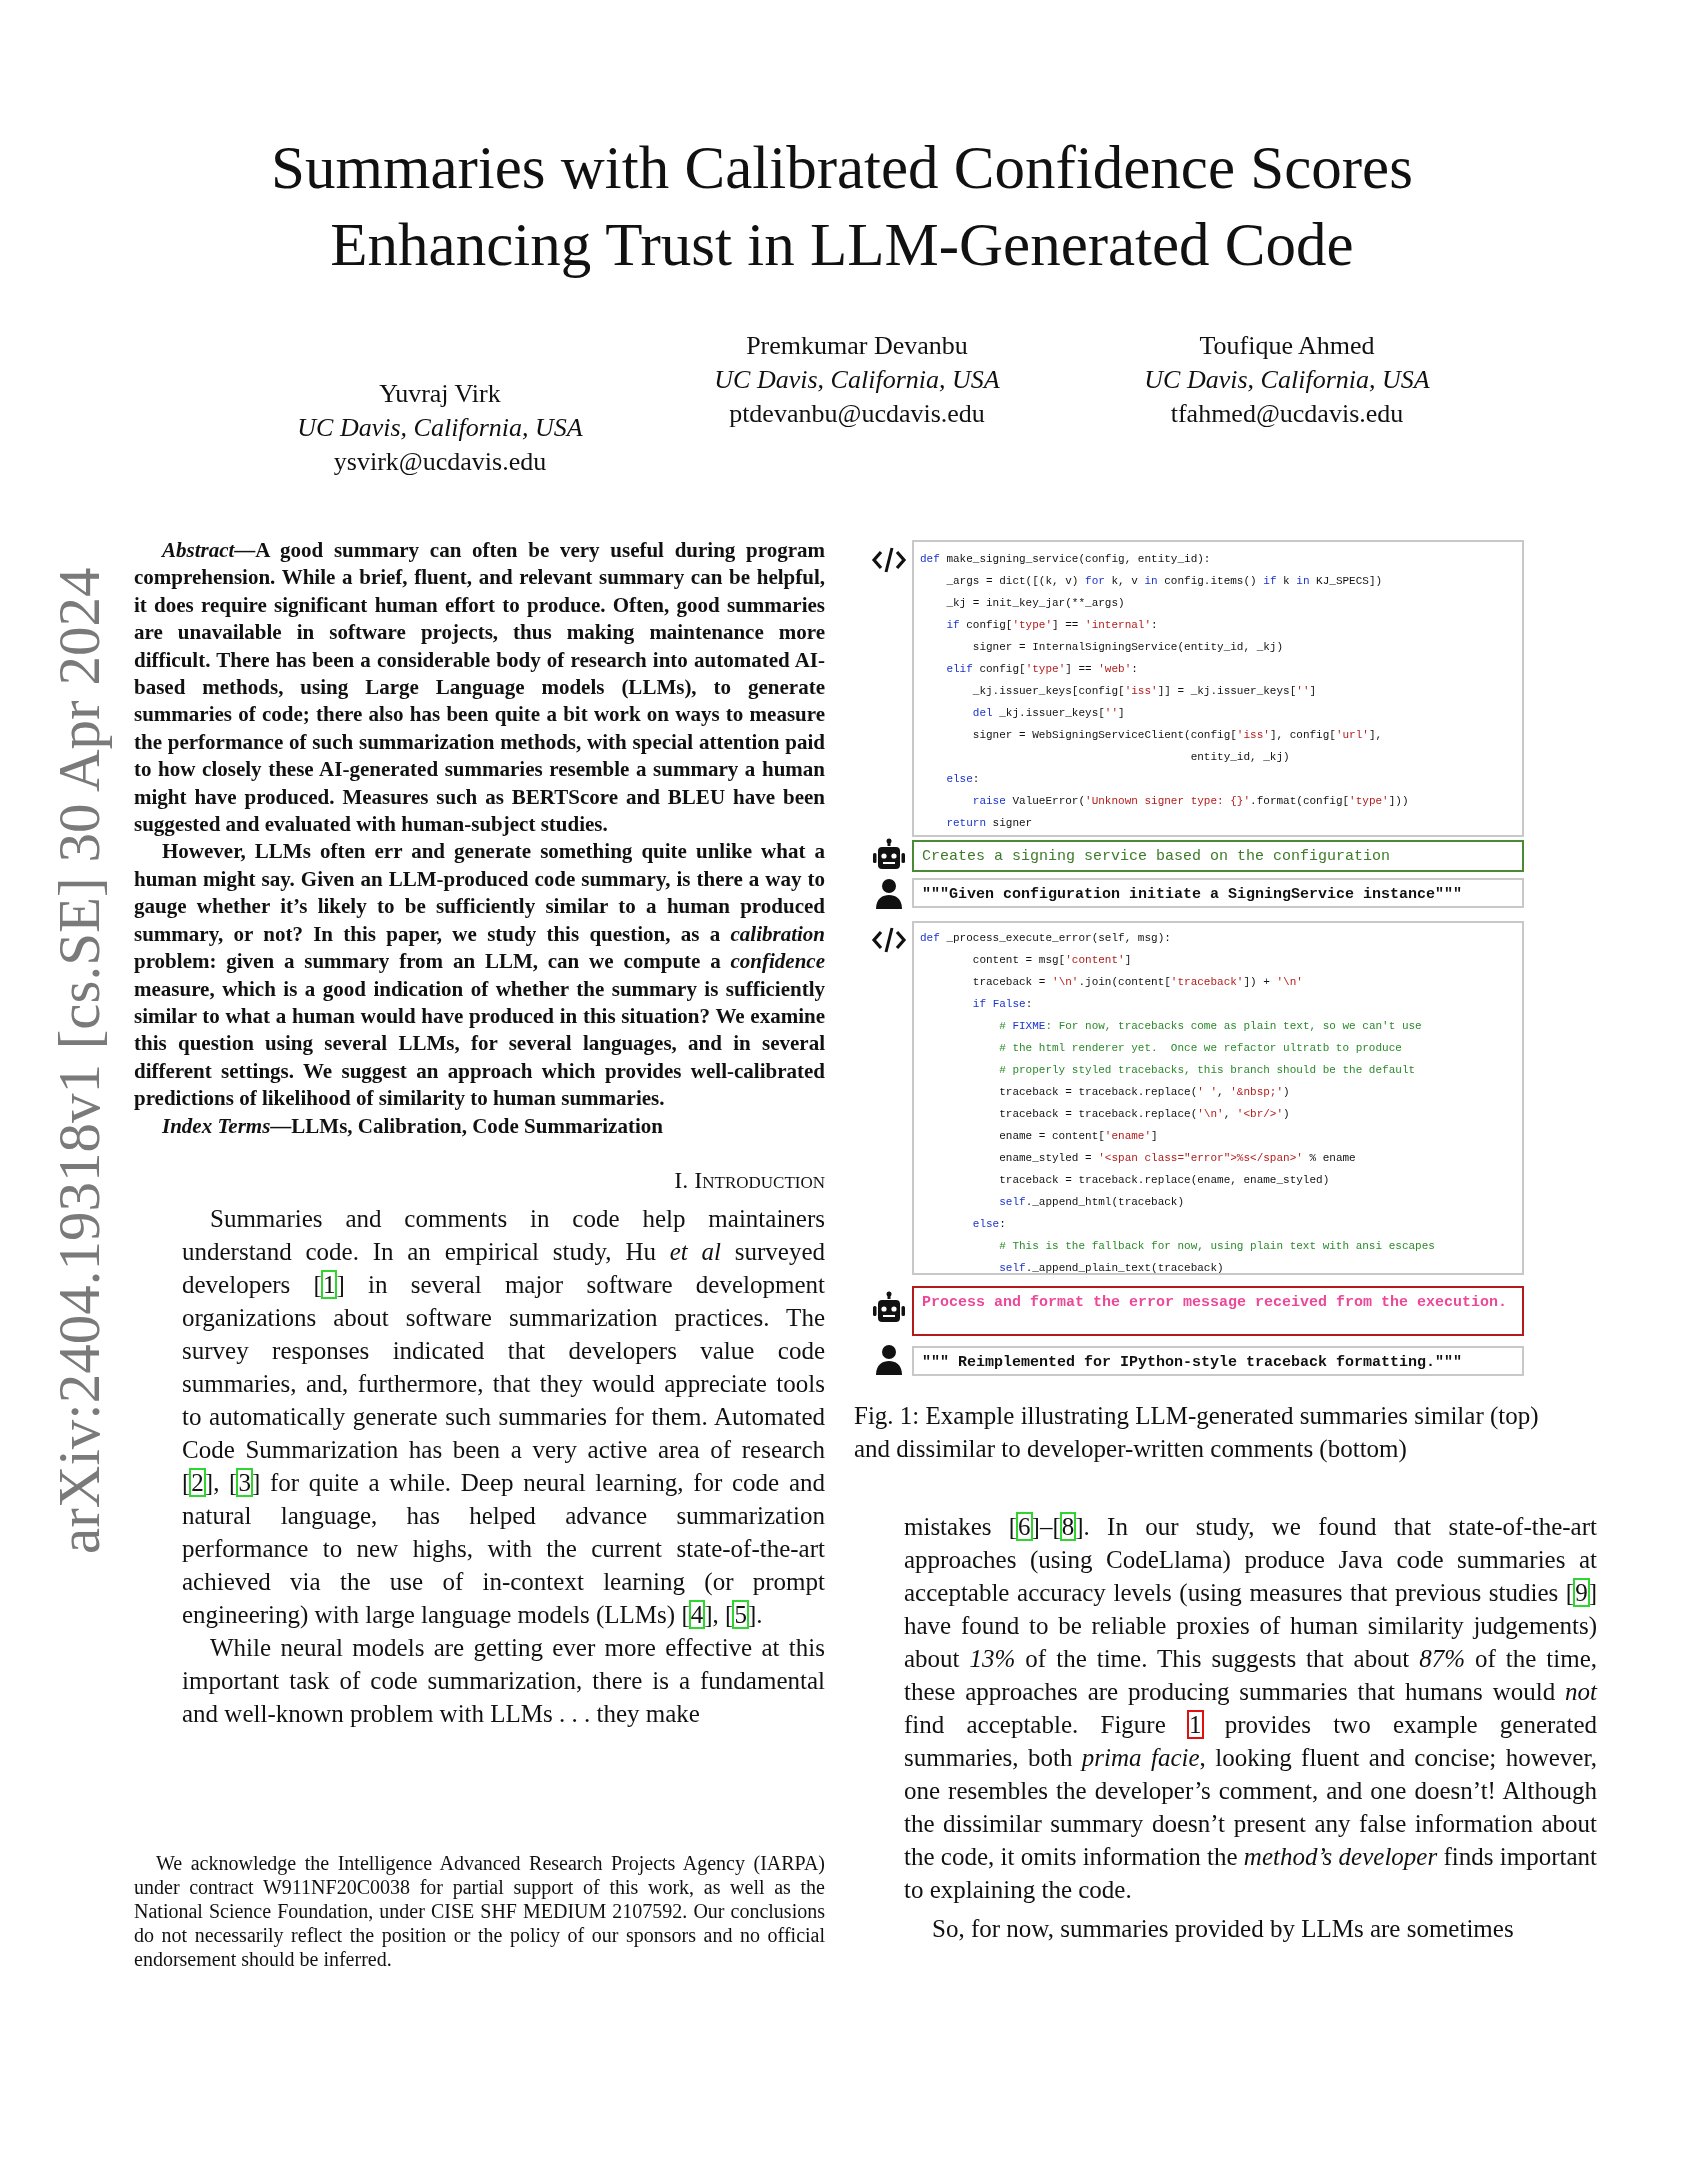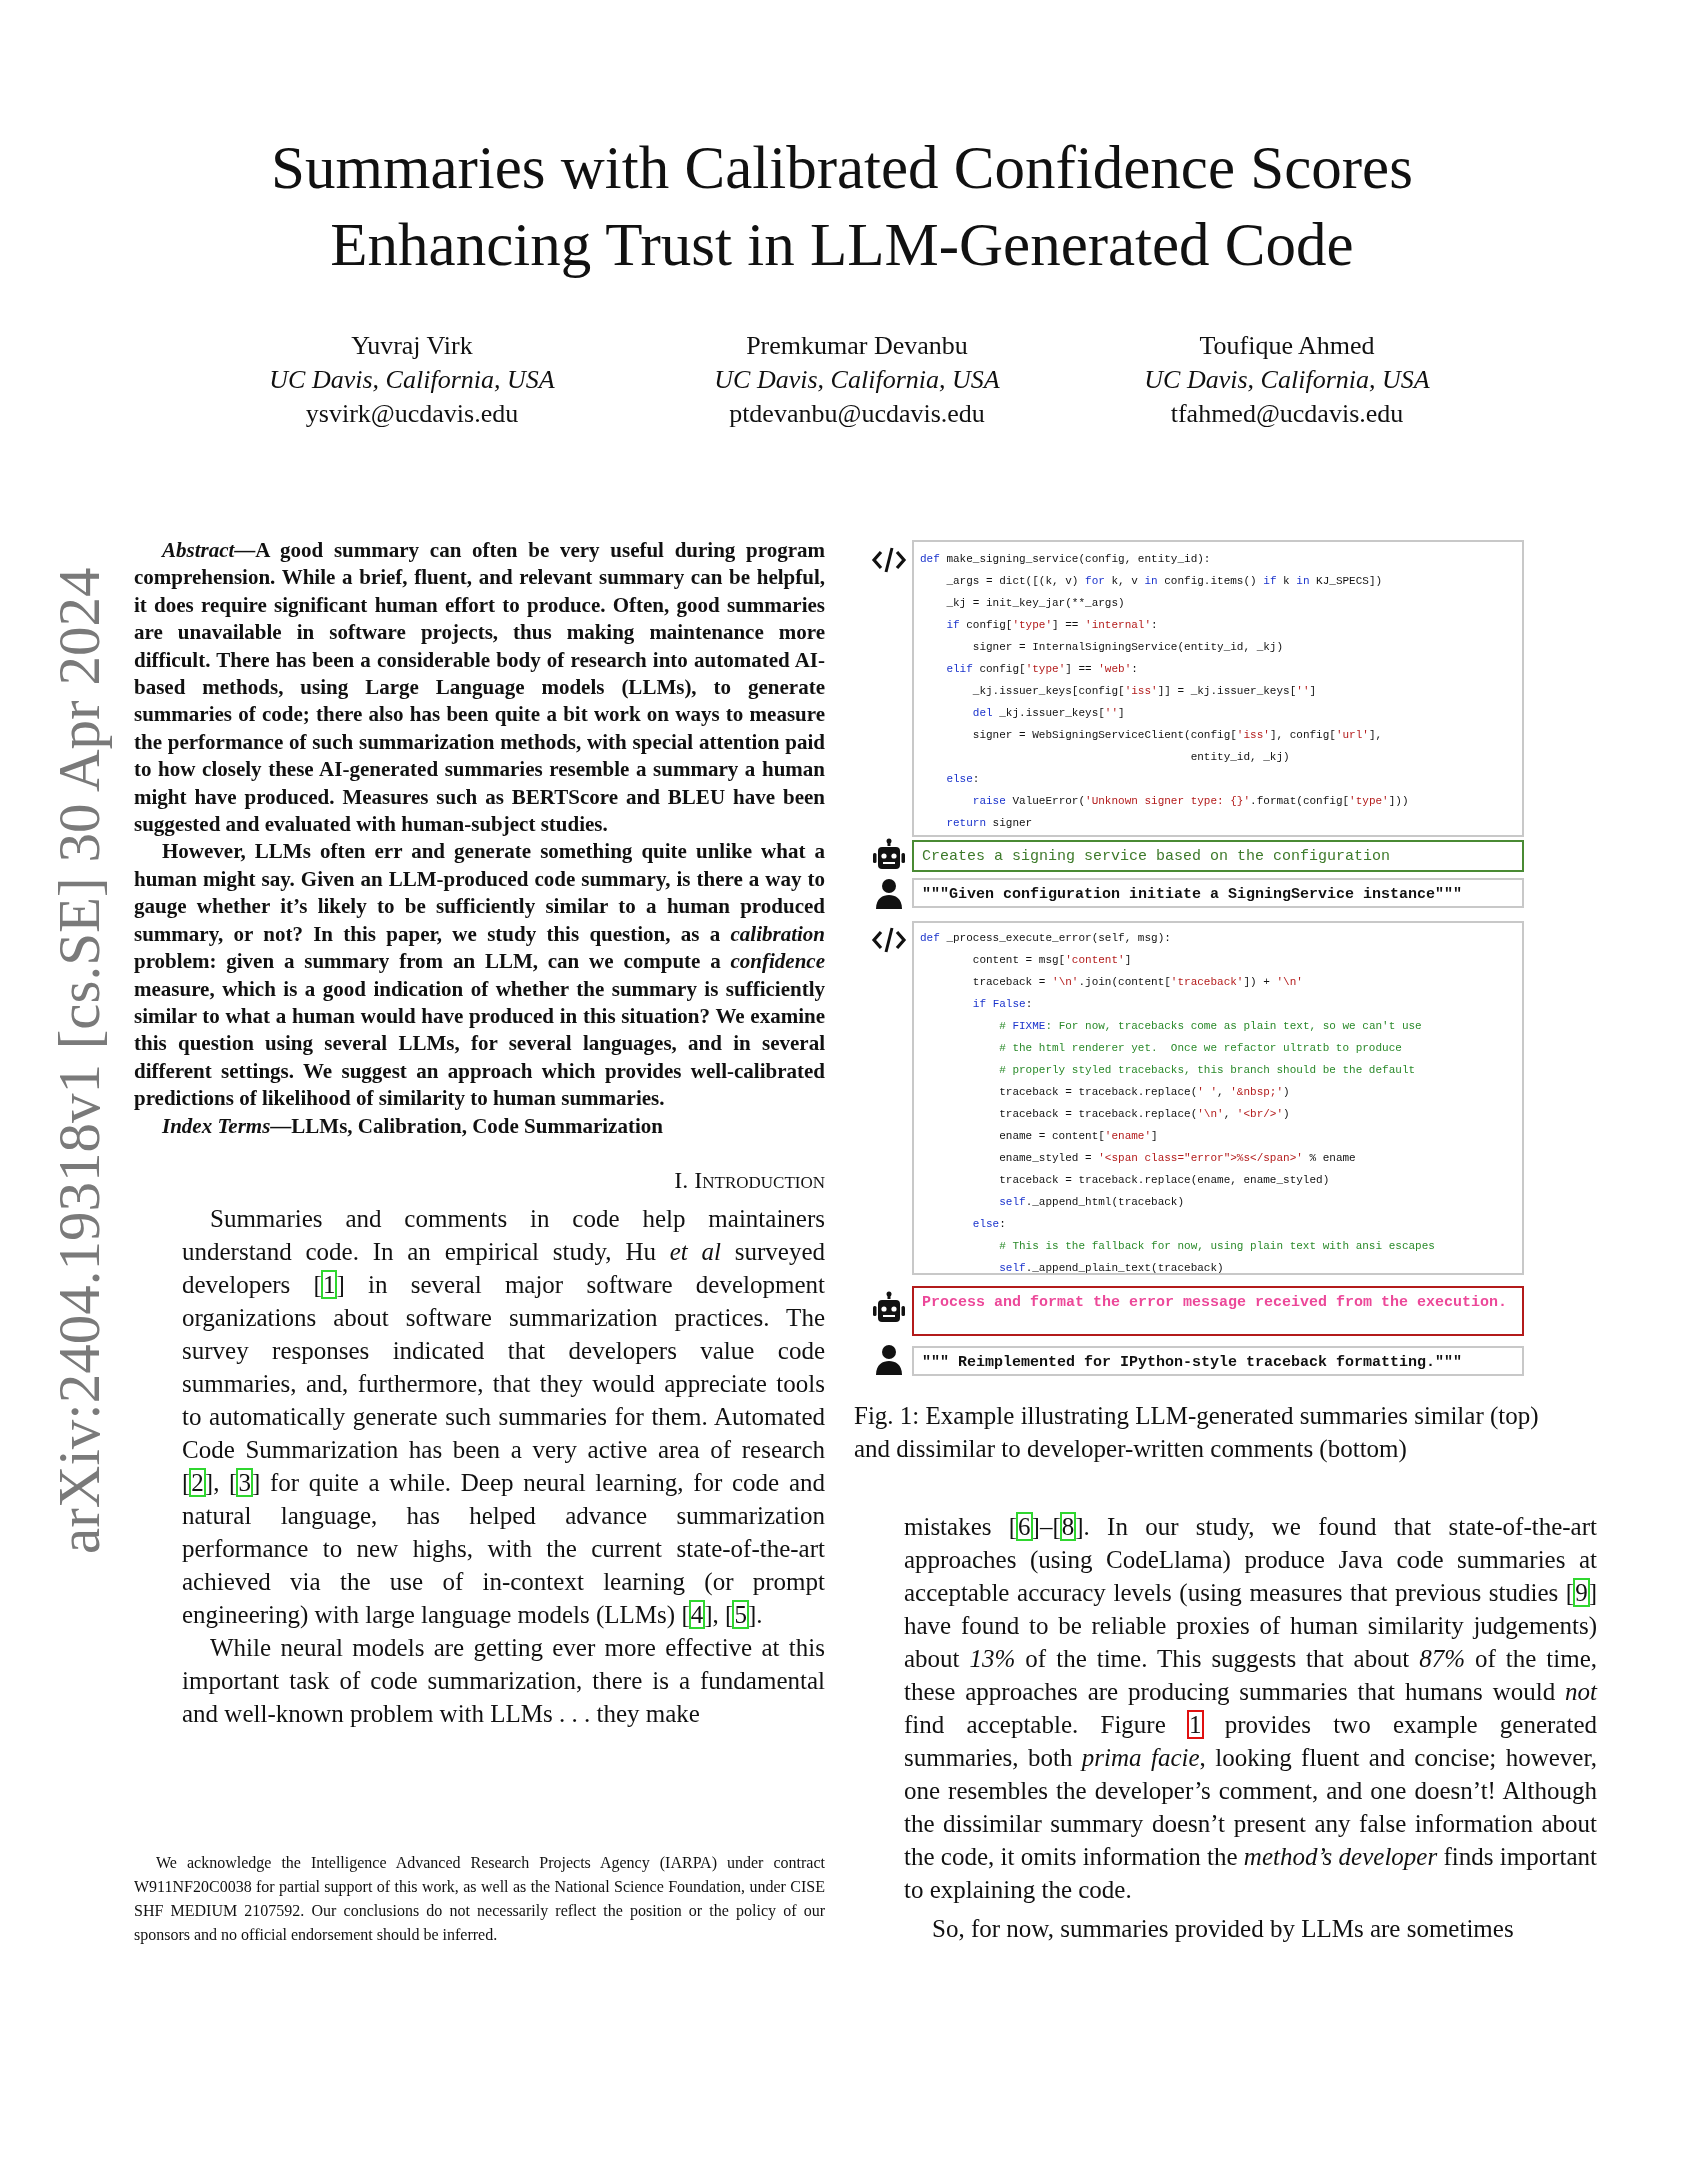--- a/index.html
+++ b/index.html
@@ -2,34 +2,34 @@
 <html><head>
 <meta charset="utf-8">
 <style>
   html, body { margin: 0; padding: 0; background: #ffffff; }
   body { width: 1683px; height: 2178px; position: relative; overflow: hidden; color: #111; font-family: "Liberation Serif", serif; }
   .abs { position: absolute; }
   #arxiv-stamp { left: 40px; top: 1554px; width: 970px; height: 79px; transform-origin: 0 0; transform: rotate(-90deg); color: #7a7a7a; font-family: "Liberation Serif", serif; font-size: 59px; line-height: 79px; white-space: nowrap; letter-spacing: 0px; }
   #title { left: 149px; top: 129px; width: 1386px; text-align: center; font-size: 61px; line-height: 77px; font-weight: normal; }
   .author { top: 329px; width: 416px; text-align: center; font-size: 26px; line-height: 34px; }
   .author .aff { font-style: italic; }
-  .author-1 { left: 204px; }
+  .author-1 { left: 232px; margin-top: 48px; }
   .author-2 { left: 649px; }
   .author-3 { left: 1079px; }
   .col { width: 691px; font-size: 22px; line-height: 27.5px; text-align: justify; }
   #left-col { left: 134px; top: 537px; }
   #abstract { font-weight: bold; font-size: 21px; line-height: 27.4px; }
   #abstract p { margin: 0; text-indent: 28px; }
   #abstract i { font-weight: bold; }
   #section-head { text-align: right; font-variant: small-caps; font-size: 24px; margin: 26px 0 8px 0; line-height: 28px; }
   .body-text { font-size: 25px; line-height: 33px; margin-left: 48px; }
   .body-text p { margin: 0; text-indent: 28px; }
   .cite-g { outline: 2px solid #2fd62f; outline-offset: -1px; padding: 0 1px; }
   .cite-r { outline: 2px solid #e01010; outline-offset: -1px; padding: 0 1px; }
-  #footnote { left: 134px; top: 1851px; width: 691px; font-size: 16px; line-height: 24px; text-align: justify; text-indent: 22px; }
+  #footnote { left: 134px; top: 1851px; width: 691px; font-size: 20px; line-height: 24px; text-align: justify; text-indent: 22px; }
   #right-col { left: 856px; top: 1510px; width: 693px; }
   
   #figure { left: 871px; top: 530px; width: 673px; }
   .code-box { position: absolute; left: 41px; width: 612px; border: 2px solid #c8c8c8; background: #fff; box-sizing: border-box; font-family: "Liberation Mono", monospace; font-size: 11px; line-height: 22px; padding: 6px 0 20px 6px; white-space: pre; color: #111; }
   .code-box.b1 { top: 10px; height: 297px; }
   .code-box.b2 { top: 391px; height: 354px; padding-top: 4px; }
   .kw { color: #1a33cc; }
   .str { color: #b31b1b; }
   .cm { color: #2a8a2a; }
   .sum-box { position: absolute; left: 41px; width: 612px; box-sizing: border-box; font-family: "Liberation Mono", monospace; font-size: 15px; line-height: 20px; padding: 5px 8px; }

